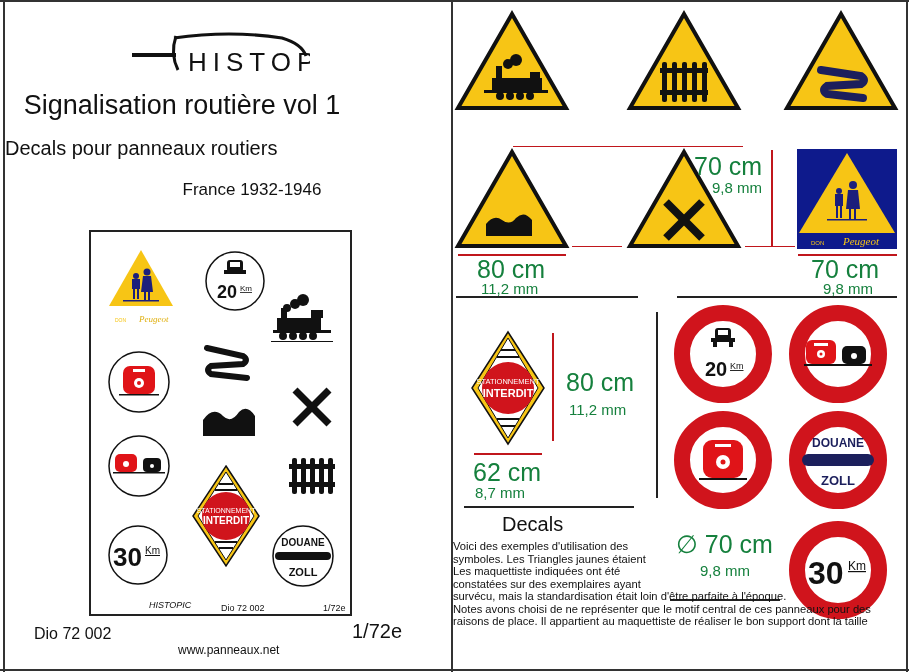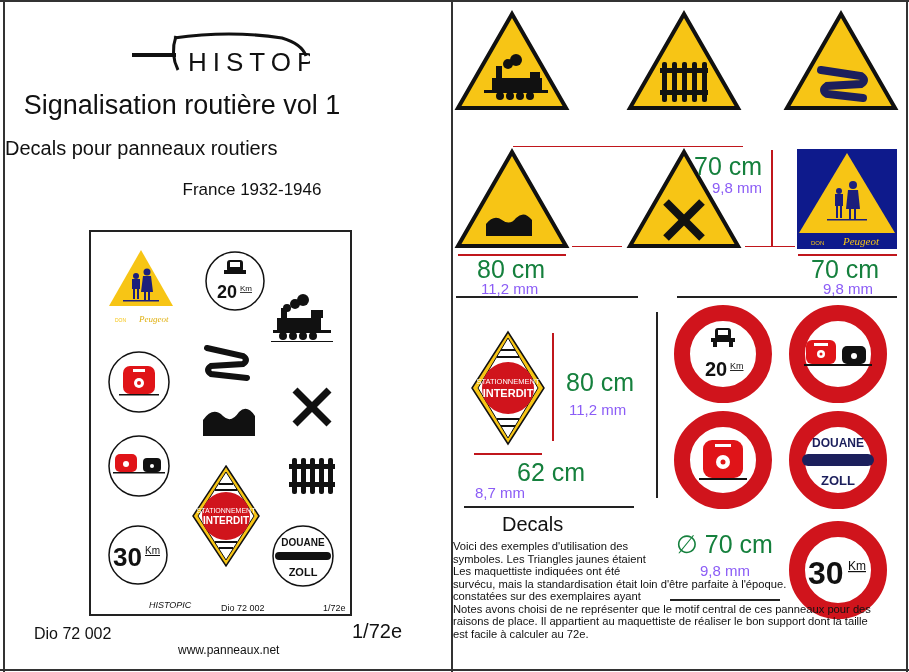--- a/index.html
+++ b/index.html
@@ -12,21 +12,21 @@
   .frame-right { left: 906px; top: 0; width: 2px; height: 672px; background: #333; }
   .title { left: 5px; width: 354px; top: 90px; font-size: 27px; text-align: center; }
   .subtitle { left: 5px; width: 452px; top: 137px; font-size: 20px; text-align: left; }
   .period { left: 5px; width: 446px; top: 180px; font-size: 17px; text-align: center; margin-left: 24px; }
   .sheet { left: 89px; top: 230px; width: 263px; height: 386px; border: 2px solid #222; background: #fff; }
   .sheet-footer { font-size: 9px; }
   .ref { left: 34px; top: 625px; font-size: 16px; }
   .scale { left: 352px; top: 620px; font-size: 20px; }
   .web { left: 178px; top: 643px; font-size: 12px; }
   .red { color: #15803d; }
-  .blue { color: #8b5cf6; }
+  .blue { color: #15803d; }
   .dim-big { font-size: 25px; }
   .dim-small { font-size: 15px; }
   .hr { height: 2px; background: #222; }
   .notes-title { left: 502px; top: 513px; font-size: 20px; }
   .notes-body { left: 453px; top: 540px; width: 450px; font-size: 11.2px; line-height: 12.5px; }
   .vline { background: #222; width: 2px; }
   svg { display: block; }
 </style>
 </head>
 <body>
@@ -298,21 +298,21 @@
       </g>
     <circle cx="38" cy="58" r="26" fill="#d0141c"></circle>
     <text x="38" y="54" text-anchor="middle" font-size="7.5" fill="#fff" font-family="Liberation Sans, sans-serif">STATIONNEMENT</text>
     <text x="38" y="67" text-anchor="middle" font-size="11" font-weight="bold" fill="#fff" font-family="Liberation Sans, sans-serif">INTERDIT</text>
   </svg>
 </div>
 <div class="abs" style="left:552px; top:333px; width:2px; height:108px; background:#c0161c;"></div>
 <div class="abs red dim-big" style="left:566px; top:368px;">80 cm</div>
 <div class="abs blue dim-small" style="left:569px; top:401px;">11,2 mm</div>
 <div class="abs" style="left:474px; top:453px; width:68px; height:2px; background:#c0161c;"></div>
-<div class="abs red dim-big" style="left:473px; top:458px;margin-left:44px;">62 cm</div>
+<div class="abs red dim-big" style="left:473px; top:458px;">62 cm</div>
 <div class="abs blue dim-small" style="left:475px; top:484px;">8,7 mm</div>
 <div class="abs hr" style="left:464px; top:506px; width:170px;"></div>
 
 <div class="abs vline" style="left:656px; top:312px; height:186px;"></div>
 
 <div class="abs" style="left:673px; top:304px;">
   <svg width="100" height="100" viewBox="0 0 100 100">
     <circle cx="50" cy="50" r="41" fill="#fff" stroke="#d0141c" stroke-width="16"></circle>
     <rect x="42" y="24" width="16" height="12" rx="3" fill="#111"></rect>
       <rect x="45" y="26" width="10" height="5" fill="#fff"></rect>
@@ -362,18 +362,17 @@
     <text x="20" y="64" font-size="32" font-weight="bold" fill="#111" font-family="Liberation Sans, sans-serif">30</text>
     <text x="60" y="50" font-size="12" fill="#111" font-family="Liberation Sans, sans-serif" text-decoration="underline">Km</text>
   </svg>
 </div>
 
 <div class="abs notes-title">Decals</div>
 <div class="abs notes-body">
   <div>Voici des exemples d'utilisation des</div>
   <div>symboles. Les Triangles jaunes étaient</div>
   <div>Les maquettiste indiquées ont été</div>
+  <div>constatées sur des exemplaires ayant</div>
   <div>survécu, mais la standardisation était loin d'être parfaite à l'époque.</div>
-  <div>constatées sur des exemplaires ayant</div>
   <div>Notes avons choisi de ne représenter que le motif central de ces panneaux pour des</div>
   <div>raisons de place. Il appartient au maquettiste de réaliser le bon support dont la taille</div>
-  <div>est facile à calculer au 72e.</div>
 </div>
 
 </body></html>

